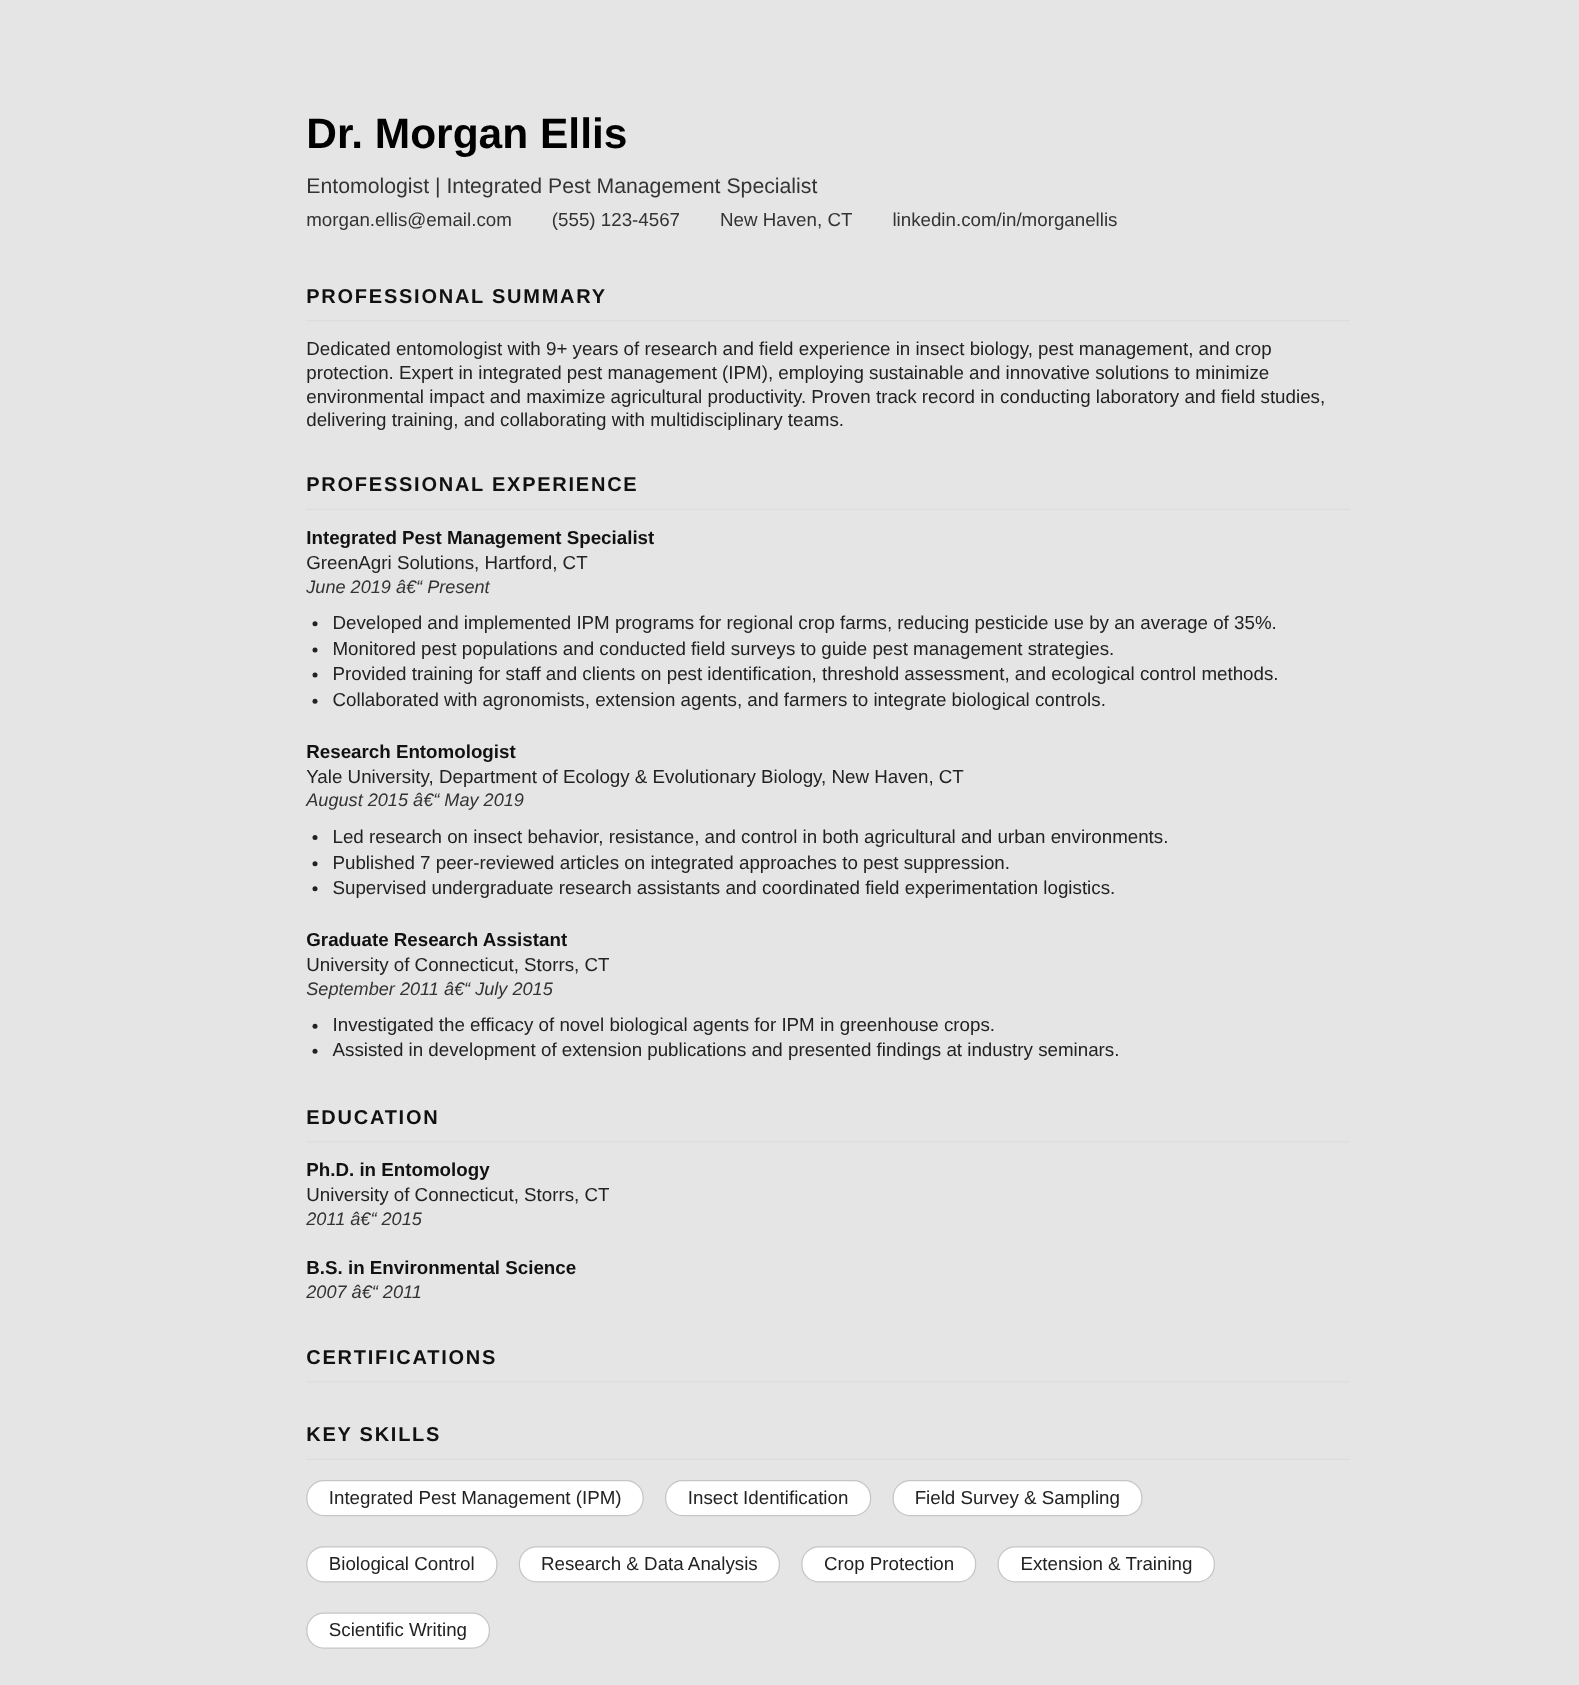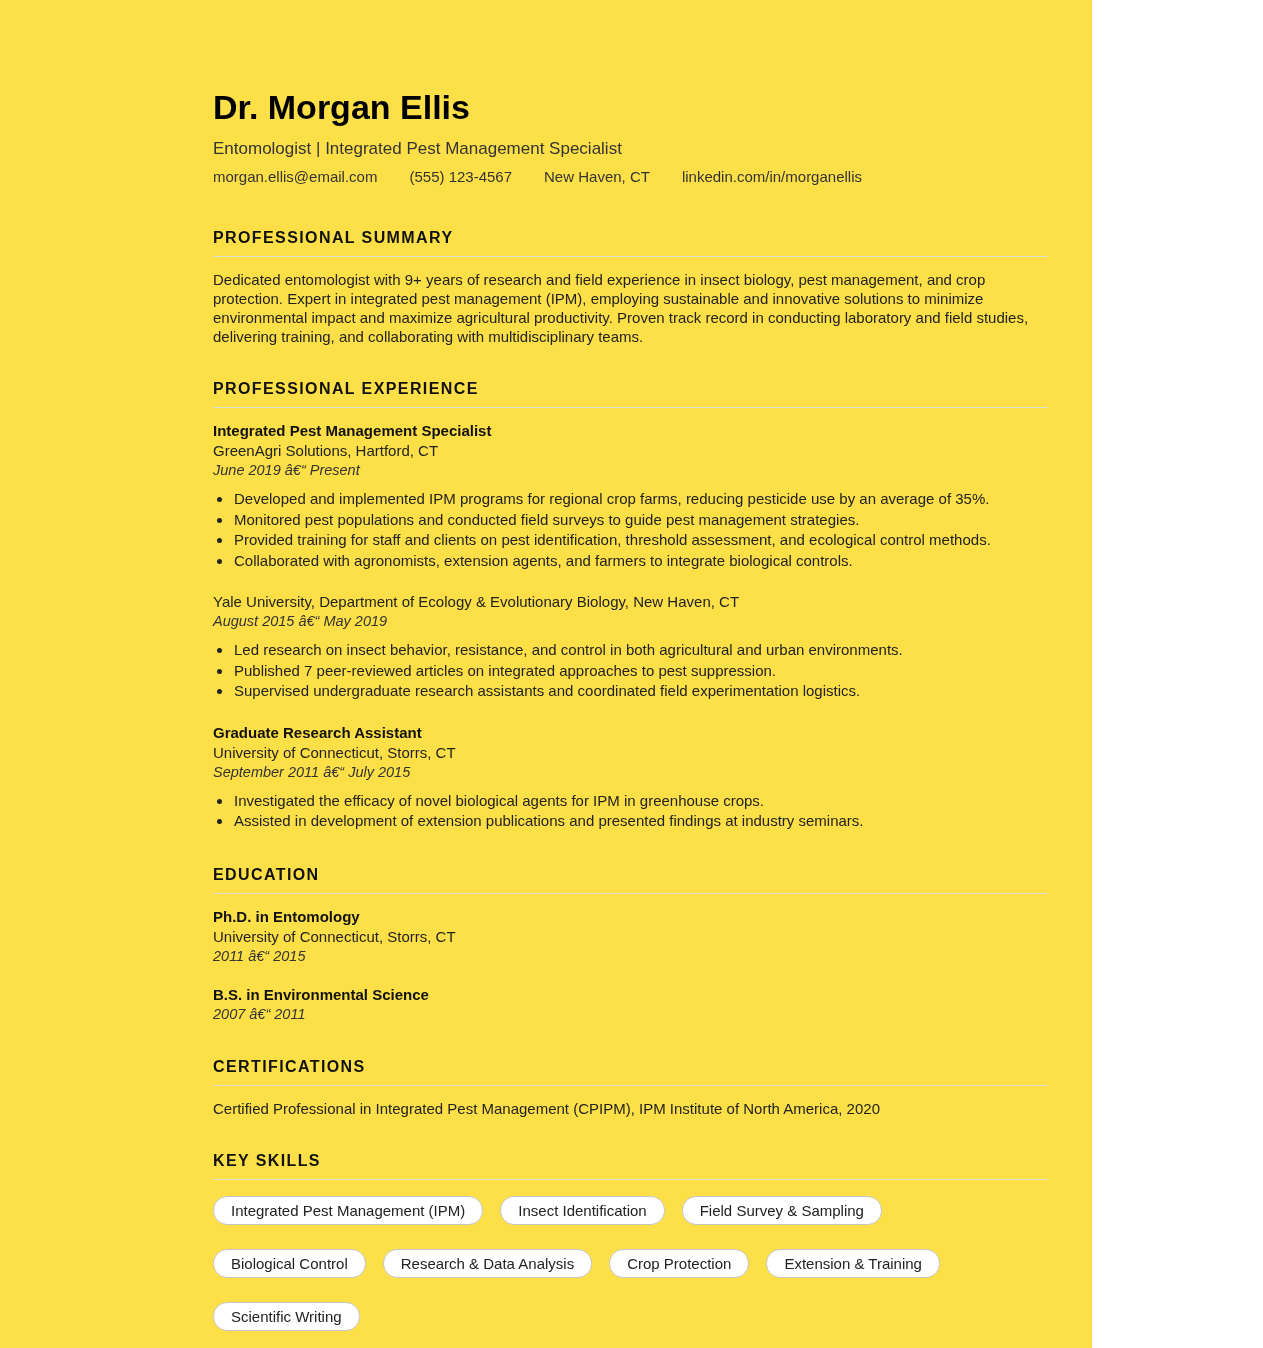--- a/index.html
+++ b/index.html
@@ -4,24 +4,25 @@
 <style>
   * { box-sizing: border-box; }
   html, body {
     margin: 0;
     padding: 0;
     background: #ffffff;
     font-family: "Liberation Sans", sans-serif;
     color: #222;
   }
   .page {
-    width: 1092px;
+    width: 1263px;
     height: 1348px;
-    background: #fde047;
+    background: #e5e5e5;
     overflow: hidden;
+    padding-left: 32px;
   }
   .content {
     width: 835px;
     margin-left: 213px;
     padding-top: 88px;
   }
   h1.name {
     font-size: 34px;
     font-weight: bold;
     color: #000;
@@ -143,20 +144,21 @@
         <p class="dates">June 2019 â€“ Present</p>
         <ul class="bullets">
           <li>Developed and implemented IPM programs for regional crop farms, reducing pesticide use by an average of 35%.</li>
           <li>Monitored pest populations and conducted field surveys to guide pest management strategies.</li>
           <li>Provided training for staff and clients on pest identification, threshold assessment, and ecological control methods.</li>
           <li>Collaborated with agronomists, extension agents, and farmers to integrate biological controls.</li>
         </ul>
       </div>
 
       <div class="job">
+        <p class="job-title">Research Entomologist</p>
         <p class="company">Yale University, Department of Ecology &amp; Evolutionary Biology, New Haven, CT</p>
         <p class="dates">August 2015 â€“ May 2019</p>
         <ul class="bullets">
           <li>Led research on insect behavior, resistance, and control in both agricultural and urban environments.</li>
           <li>Published 7 peer-reviewed articles on integrated approaches to pest suppression.</li>
           <li>Supervised undergraduate research assistants and coordinated field experimentation logistics.</li>
         </ul>
       </div>
 
       <div class="job">
@@ -180,21 +182,20 @@
       </div>
 
       <div class="edu-entry">
         <p class="degree">B.S. in Environmental Science</p>
         <p class="dates">2007 â€“ 2011</p>
       </div>
     </section>
 
     <section>
       <h2>CERTIFICATIONS</h2>
-      <p class="cert-text">Certified Professional in Integrated Pest Management (CPIPM), IPM Institute of North America, 2020</p>
     </section>
 
     <section>
       <h2>KEY SKILLS</h2>
       <ul class="skills">
         <li>Integrated Pest Management (IPM)</li>
         <li>Insect Identification</li>
         <li>Field Survey &amp; Sampling</li>
         <li>Biological Control</li>
         <li>Research &amp; Data Analysis</li>

